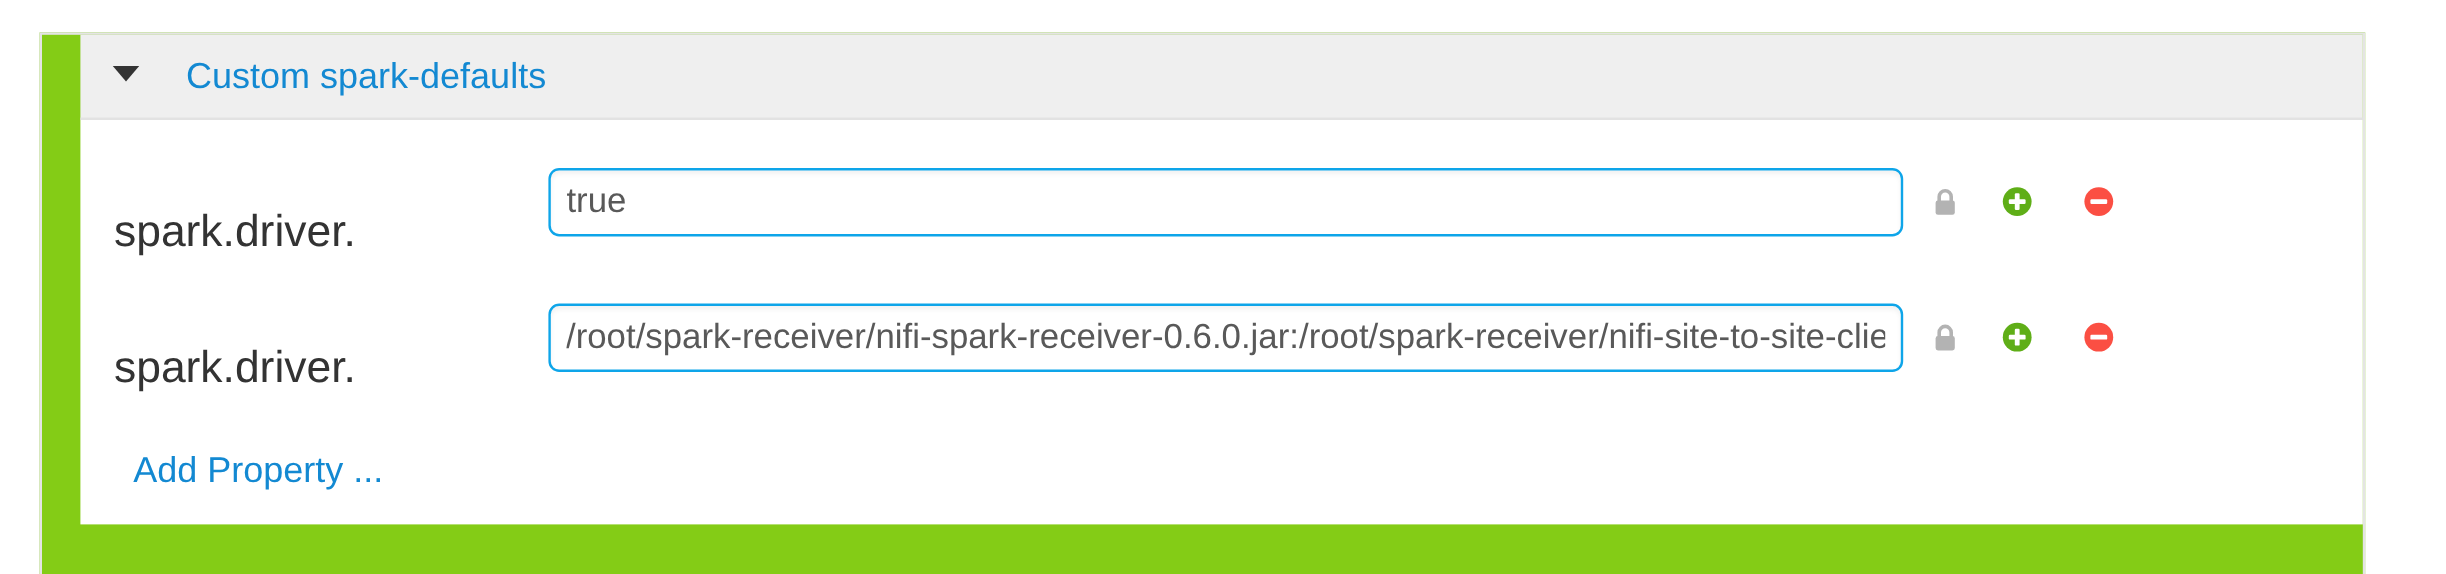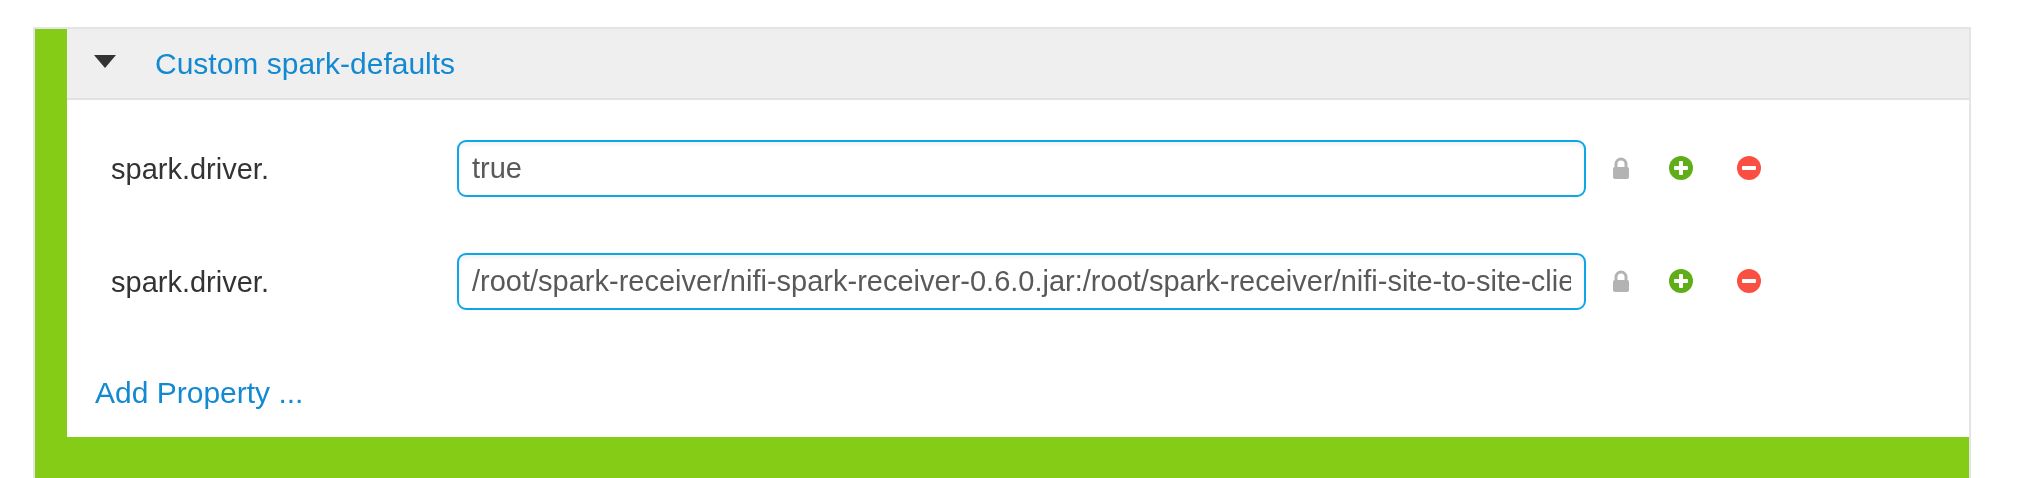--- a/index.html
+++ b/index.html
@@ -30,22 +30,22 @@
     border-top:13px solid #333333;
   }
   .section-title{
     position:absolute;left:88px;top:17px;
     font-size:30px;line-height:36px;color:var(--link-blue);
     text-decoration:none;cursor:pointer;
   }
   .panel-body{position:relative;height:337px;background:#ffffff;}
 
   .prop-label{
-    position:absolute;left:44px;width:345px;
-    font-size:29px;line-height:42px;color:var(--label-text);
+    position:absolute;left:28px;width:345px;
+    font-size:37px;line-height:42px;color:var(--label-text);margin-top:24px;
   }
   .prop-label span{display:block;}
   .row1 .prop-label{top:48px;}
   .row2 .prop-label{top:161px;}
 
   .prop-input{
     position:absolute;left:390px;width:1129px;height:57px;
     border:2px solid #0ea5e9;border-radius:9px;
     padding:0 13px;font-family:"Liberation Sans","DejaVu Sans",sans-serif;
     font-size:29px;color:var(--input-text);background:#ffffff;
@@ -66,21 +66,21 @@
   .row1 .icon-circle{top:56px;}
   .row2 .icon-circle{top:169px;}
   .icon-circle .bar-h{
     position:absolute;left:5px;top:10px;width:14px;height:4px;background:#ffffff;border-radius:1px;
   }
   .icon-circle .bar-v{
     position:absolute;left:10px;top:5px;width:4px;height:14px;background:#ffffff;border-radius:1px;
   }
 
   .add-property{
-    position:absolute;left:28px;top:276px;
+    position:absolute;left:44px;top:276px;
     font-size:30px;color:var(--link-blue);text-decoration:none;cursor:pointer;
   }
 </style>
 </head>
 <body>
 
 <div class="panel">
 
   <div class="panel-header">
     <span class="caret"></span>

